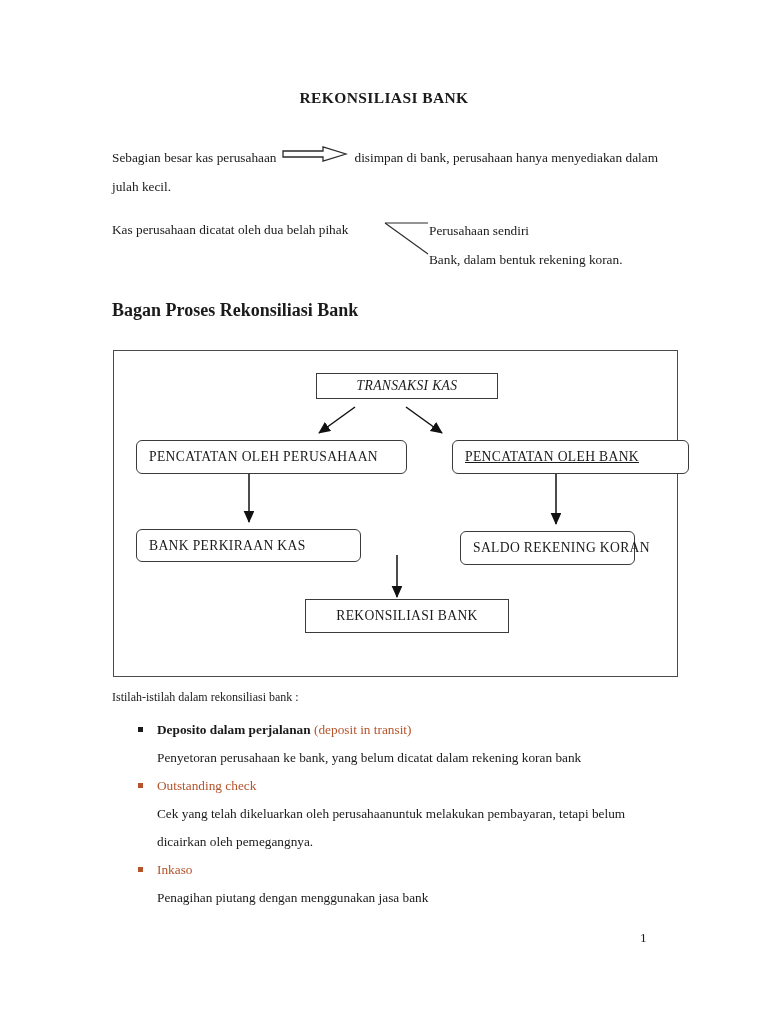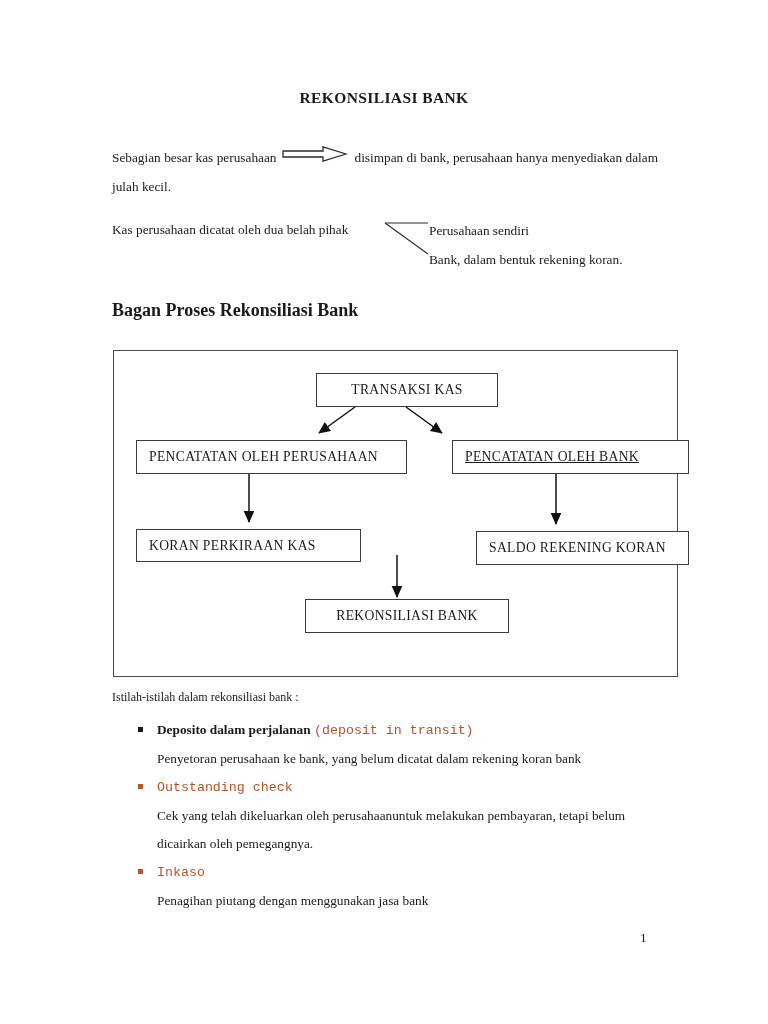--- a/index.html
+++ b/index.html
@@ -115,27 +115,27 @@
     box-sizing: border-box;
     background: #ffffff;
     display: flex;
     align-items: center;
     font-size: 13.6px;
     letter-spacing: 0.35px;
     color: #1a1a1a;
     white-space: nowrap;
   }
   .node.center { justify-content: center; }
-  .node.padleft { padding-left: 12px; }
-
-  #node-transaksi  { left: 316px; top: 373px; width: 182px; height: 34px; }
+  .node.padleft { padding-left: 12px; border-radius: 6px; }
+
+  #node-transaksi  { left: 316px; top: 373px; width: 182px; height: 26px; font-style: italic; }
   #node-pencatatan-perusahaan { left: 136px; top: 440px; width: 271px; height: 34px; }
   #node-pencatatan-bank { left: 452px; top: 440px; width: 237px; height: 34px; text-decoration: underline; }
   #node-saldo-kas  { left: 136px; top: 529px; width: 225px; height: 33px; }
-  #node-saldo-koran{ left: 476px; top: 531px; width: 213px; height: 34px; }
+  #node-saldo-koran{ left: 460px; top: 531px; width: 175px; height: 34px; }
   #node-rekonsiliasi { left: 305px; top: 599px; width: 204px; height: 34px; }
 
   
   .lead-in {
     position: absolute;
     left: 112px;
     top: 690px;
     font-size: 12px;
   }
   .term-list {
@@ -158,21 +158,21 @@
     width: 5px;
     height: 5px;
   }
   .term-title { font-weight: bold; }
   .term-en { font-weight: normal; }
   .term-desc {
     padding-left: 45px;
     font-size: 13.3px;
     line-height: 28px;
   }
-  .orange { color: #b5532a; font-family: Liberation Mono, monospace; }
+  .orange { color: #b5532a; }
 
   .page-number {
     position: absolute;
     left: 640px;
     top: 930px;
     font-size: 13.3px;
   }
 </style>
 </head>
 <body>
@@ -217,21 +217,21 @@
     <line x1="136" y1="124" x2="136" y2="172" stroke="#111111" stroke-width="1.5" marker-end="url(#arrowhead)"></line>
 
     <line x1="443" y1="124" x2="443" y2="174" stroke="#111111" stroke-width="1.5" marker-end="url(#arrowhead)"></line>
 
     <line x1="284" y1="205" x2="284" y2="247" stroke="#111111" stroke-width="1.5" marker-end="url(#arrowhead)"></line>
   </svg>
 
   <div class="node center" id="node-transaksi">TRANSAKSI KAS</div>
   <div class="node padleft" id="node-pencatatan-perusahaan">PENCATATAN OLEH PERUSAHAAN</div>
   <div class="node padleft" id="node-pencatatan-bank">PENCATATAN OLEH BANK</div>
-  <div class="node padleft" id="node-saldo-kas">KORAN PERKIRAAN KAS</div>
+  <div class="node padleft" id="node-saldo-kas">BANK PERKIRAAN KAS</div>
   <div class="node padleft" id="node-saldo-koran">SALDO REKENING KORAN</div>
   <div class="node center" id="node-rekonsiliasi">REKONSILIASI BANK</div>
 
   <div class="lead-in">Istilah-istilah dalam rekonsiliasi bank :</div>
 
   <div class="term-list">
 
     <div class="term-item">
       <div class="term-line">
         <span class="bullet" style="background:#1a1a1a"></span>

